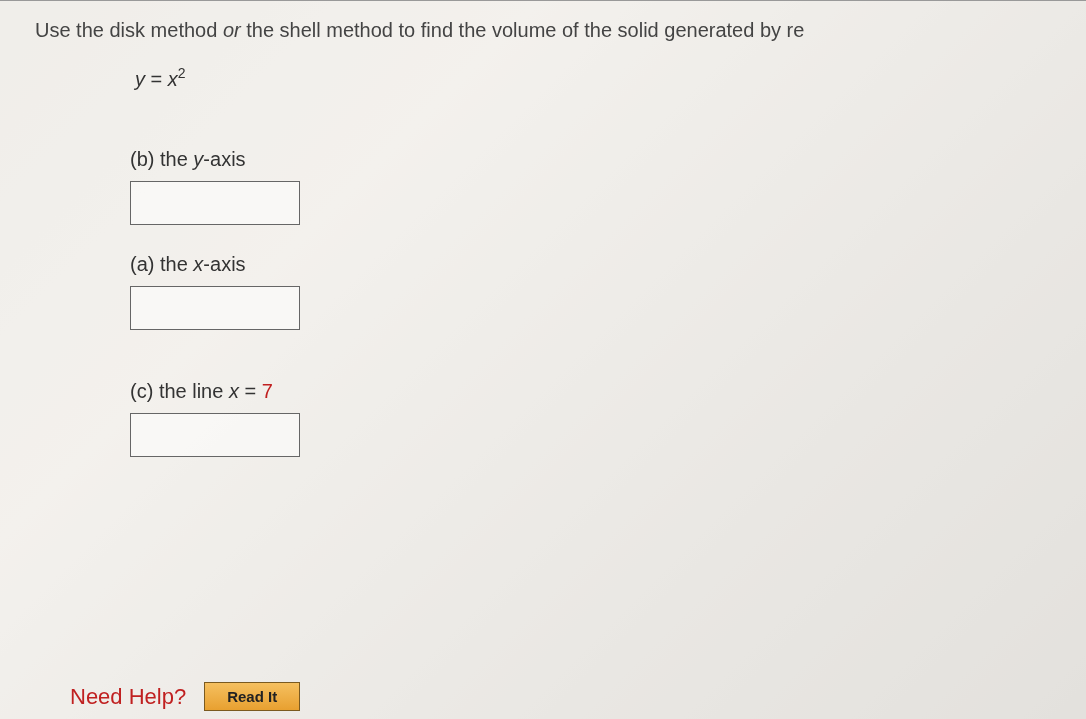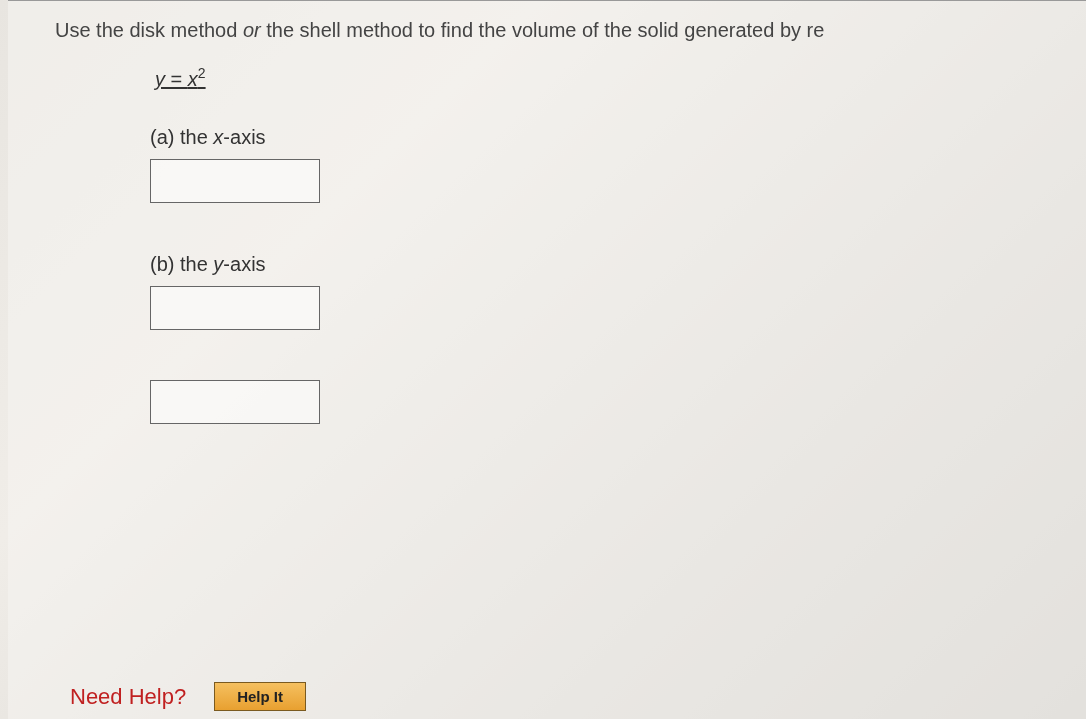--- a/index.html
+++ b/index.html
@@ -11,39 +11,37 @@
       font-family: Arial, Helvetica, sans-serif;
       background: linear-gradient(135deg, #e8e5e0 0%, #f0ede8 30%, #d8d5d0 70%, #c8c5c0 100%);
       width: 1086px;
       height: 719px;
       overflow: hidden;
       position: relative;
     }
     .content-box {
       background: rgba(245, 243, 240, 0.6);
       border-top: 1px solid #999;
-      padding: 15px 0 0 12px;
+      padding: 15px 0 0 0;
       height: 100%;
-      margin-left: 8px;
     }
     .question-text {
       font-size: 20px;
       color: #444;
       padding: 0 20px 20px 35px;
       line-height: 1.4;
     }
     .question-text .or-word {
       font-style: italic;
     }
     .equations {
       padding: 0 0 15px 135px;
       font-size: 20px;
       color: #333;
       line-height: 1.4;
-      text-decoration: underline;
     }
     .equations .eq-line {
       display: block;
     }
     .equations .var {
       font-style: italic;
     }
     .equations sup {
       font-size: 14px;
       vertical-align: super;
@@ -72,21 +70,21 @@
       background: rgba(255,255,255,0.5);
       font-size: 18px;
       padding: 0 6px;
     }
     .help-row {
       position: absolute;
       bottom: 8px;
       left: 70px;
       display: flex;
       align-items: center;
-      gap: 28px;
+      gap: 18px;
     }
     .need-help {
       font-size: 22px;
       color: #c02020;
       font-weight: 500;
     }
     .read-it-btn {
       background: linear-gradient(to bottom, #f5c060, #e8a030);
       border: 1px solid #7a5a20;
       padding: 5px 22px;
@@ -102,35 +100,38 @@
 
 <div class="content-box">
   <div class="question-text">
     <span>Use the disk method </span><span class="or-word">or</span><span> the shell method to find the volume of the solid generated by re</span>
   </div>
 
   <div class="equations">
     <span class="eq-line"><span class="var">y</span><span> = </span><span class="var">x</span><sup>2</sup></span>
   </div>
 
+  <div class="part" style="padding-top:40px;">
+    <div class="part-label">
+      <span>(b) the </span><span class="var">y</span><span>-axis</span>
+    </div>
+    <input type="text" class="answer-input" value="" style="">
+  </div>
+
   <div class="part">
     <div class="part-label">
       <span>(a) the </span><span class="var">x</span><span>-axis</span>
     </div>
     <input type="text" class="answer-input" value="" style="">
   </div>
 
   <div class="part" style="padding-top:40px;">
     <div class="part-label">
-      <span>(b) the </span><span class="var">y</span><span>-axis</span>
+      <span>(c) the line </span><span class="var">x</span><span> = </span><span class="red-val">7</span>
     </div>
-    <input type="text" class="answer-input" value="" style="">
-  </div>
-
-  <div class="part" style="padding-top:40px;">
     <input type="text" class="answer-input" value="" style="">
   </div>
 
   <div class="help-row">
     <span class="need-help">Need Help?</span>
-    <button class="read-it-btn">Help It</button>
+    <button class="read-it-btn">Read It</button>
   </div>
 </div>
 
 </body></html>

